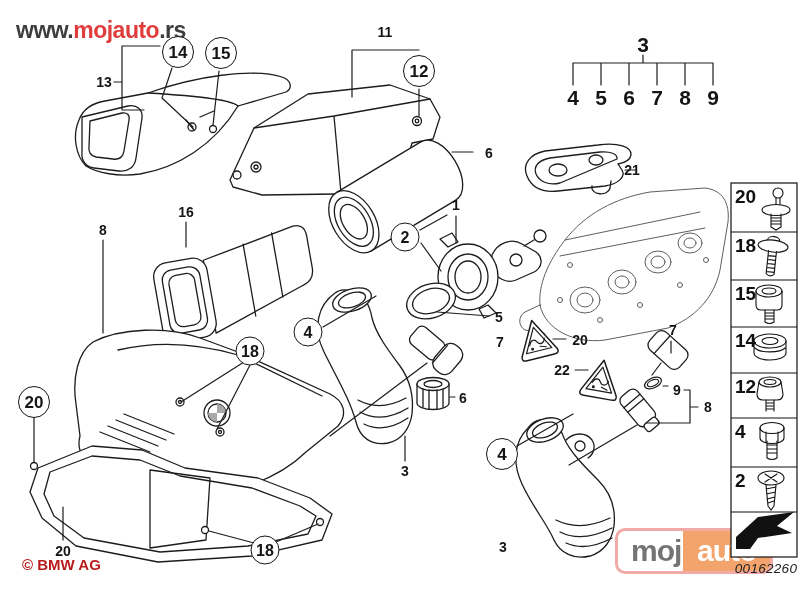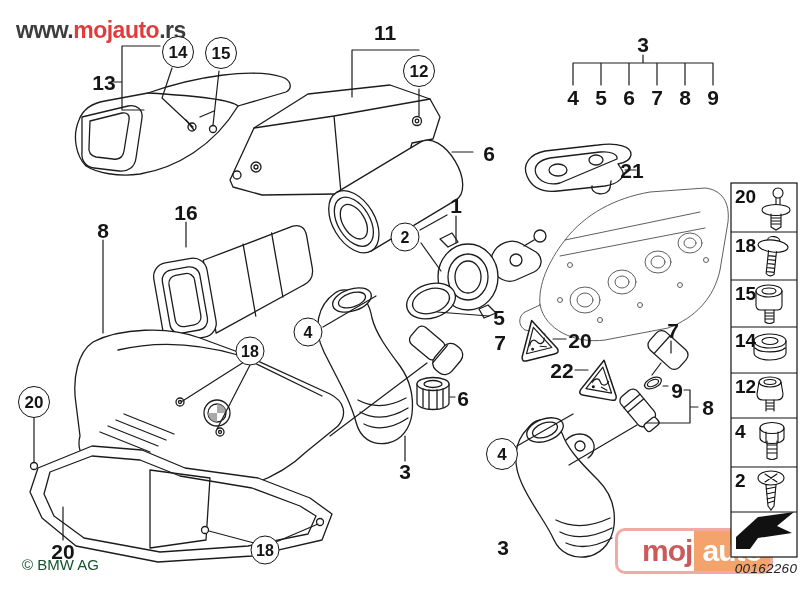--- a/index.html
+++ b/index.html
@@ -1,41 +1,41 @@
 <!DOCTYPE html>
 <html><head>
 <meta charset="utf-8">
 <style>
   html,body{margin:0;padding:0;background:#fff;}
   #canvas{position:relative;width:800px;height:600px;background:#fff;overflow:hidden;
           font-family:"Liberation Sans",sans-serif;}
   svg{position:absolute;left:0;top:0;}
   #art{z-index:1;}
   #sidebar-svg{z-index:3;}
-  .lbl{position:absolute;transform:translate(-50%,-50%);font-weight:bold;font-size:21px;
+  .lbl{position:absolute;transform:translate(-50%,-50%);font-weight:bold;font-size:14px;
        color:#151515;z-index:4;white-space:nowrap;line-height:1;}
   .lbl.tree{font-size:21px;}
   .bub{position:absolute;transform:translate(-50%,-50%);border:1.7px solid #151515;
        border-radius:50%;background:#fff;display:flex;align-items:center;justify-content:center;
        font-weight:bold;color:#151515;z-index:4;line-height:1;}
   .bub.d30{width:30px;height:30px;font-size:17px;}
   .bub.d27{width:27px;height:27px;font-size:16px;}
   #site-logo{position:absolute;left:16px;top:17px;font-weight:bold;font-size:23px;
        letter-spacing:-0.5px;z-index:4;}
   #site-logo .g{color:#3d3d3d;margin-top:21px;} #site-logo .r{color:#e03c3c;}
-  #copyright{position:absolute;left:22px;top:556px;font-size:15px;font-weight:400;
-       color:#14532d;z-index:4;text-align:center;}
+  #copyright{position:absolute;left:22px;top:556px;font-size:15px;font-weight:700;
+       color:#b91c1c;z-index:4;text-align:center;}
   #diag-num{position:absolute;left:766px;top:568px;transform:translate(-50%,-50%);
        font-size:13.5px;color:#222;z-index:5;letter-spacing:.3px;font-style:italic;}
   .fnum{position:absolute;font-weight:bold;font-size:19px;color:#111;z-index:5;line-height:1;}
   #watermark{position:absolute;left:615px;top:528px;width:158px;height:46px;z-index:2;
        opacity:.72;display:flex;align-items:stretch;border:3px solid #ec8a84;border-radius:10px;
        background:rgba(255,255,255,.25);box-sizing:border-box;overflow:hidden;}
-  #watermark .wm-moj{flex:0 0 auto;display:flex;align-items:center;padding:0 2px 0 24px;
-       color:#b91c1c;font-weight:800;font-size:30px;letter-spacing:-1px;}
+  #watermark .wm-moj{flex:0 0 auto;display:flex;align-items:center;padding:0 2px 0 13px;
+       color:#404040;font-weight:800;font-size:30px;letter-spacing:-1px;}
   #watermark .wm-auto{flex:1;display:flex;align-items:center;justify-content:center;
        background:#ef8034;color:#fff;font-weight:800;font-size:30px;letter-spacing:-1px;}
 </style>
 </head>
 <body>
 
 <div id="canvas">
 
   <svg id="art" width="800" height="600" viewBox="0 0 800 600">
     <g stroke="#1c1c1c" stroke-width="1.3" fill="none" stroke-linejoin="round" stroke-linecap="round">

